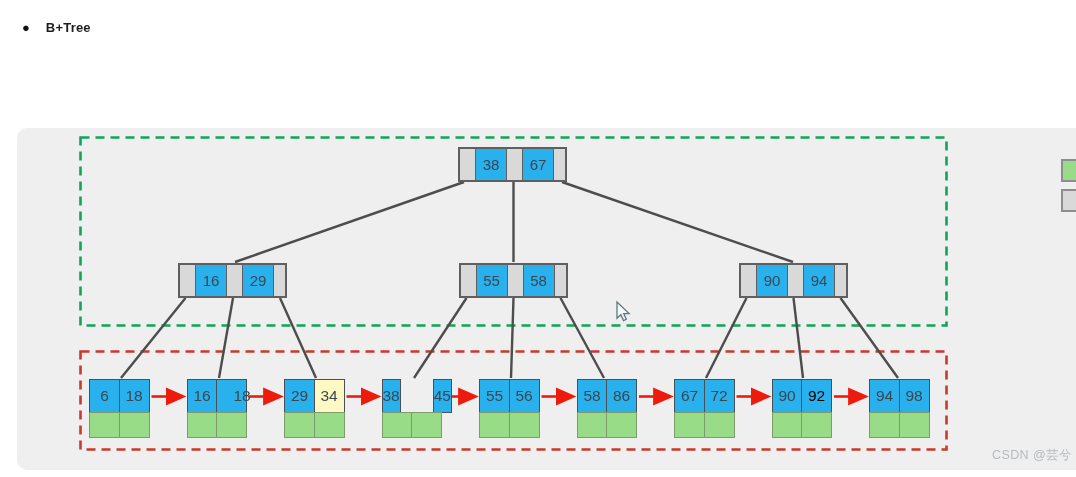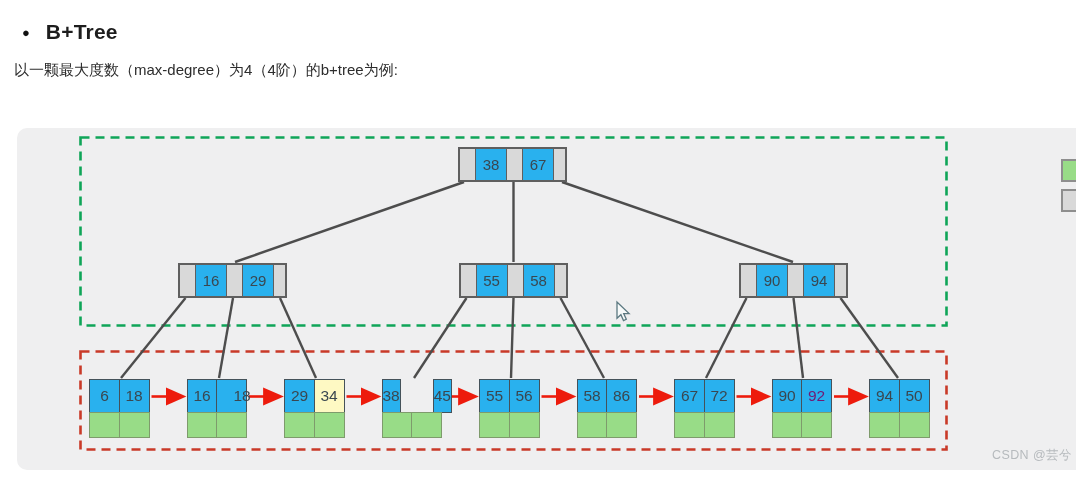--- a/index.html
+++ b/index.html
@@ -2,21 +2,21 @@
 <html><head>
 <meta charset="utf-8">
 <style>
   html,body{margin:0;padding:0;background:#fff;}
   #screen{
     position:relative;width:1076px;height:477px;overflow:hidden;background:#ffffff;
     font-family:"Liberation Sans","DejaVu Sans",sans-serif;
   }
   .header{position:absolute;left:22px;top:20px;display:flex;align-items:center;gap:16px;}
   .bullet{font-size:13px;color:#111;line-height:1;}
-  .title{font-size:21px;font-weight:600;color:#1d1d1d;letter-spacing:.2px;}
+  .title{font-size:13px;font-weight:600;color:#1d1d1d;letter-spacing:.2px;}
   .subtitle{position:absolute;left:14px;top:61px;font-size:15px;color:#2d2d2d;}
   .panel{position:absolute;left:17px;top:128px;width:1073px;height:342px;border-radius:10px;}
   #edges{position:absolute;left:0;top:0;width:1076px;height:477px;pointer-events:none;}
   .node{position:absolute;display:flex;height:35px;width:109px;box-sizing:border-box;border:2px solid #5f5f5f;}
   .node .ptr{flex:none;height:100%;}
   .node .key{
     flex:none;height:100%;box-sizing:border-box;border-left:1px solid #5f5f5f;border-right:1px solid #5f5f5f;
     display:flex;align-items:center;justify-content:center;font-size:15px;font-weight:500;
   }
   .leaf{position:absolute;width:62px;}
@@ -34,21 +34,20 @@
   .watermark{position:absolute;left:992px;top:447px;font-size:12.5px;color:#b6babd;letter-spacing:.4px;}
 </style>
 </head>
 <body>
 
 <div id="screen">
   <div class="header">
     <span class="bullet">●</span>
     <span class="title">B+Tree</span>
   </div>
-  <div class="subtitle">以一颗最大度数（max-degree）为4（4阶）的b+tree为例:</div>
 
   <div class="panel" id="panel" style="background: rgb(239, 239, 240);"></div>
 
   <svg id="edges" xmlns="http://www.w3.org/2000/svg" viewBox="0 0 1076 477">
       <defs>
         <marker id="ah" markerWidth="9" markerHeight="8" refX="6.5" refY="3.5" orient="auto">
           <path d="M0,0 L8,3.5 L0,7 Z" fill="#ed1b0c"></path>
         </marker>
       </defs>
       <rect x="80.5" y="137.5" width="866" height="188" fill="none" stroke="#0fa558" stroke-width="2.6" stroke-dasharray="9 6"></rect>
@@ -176,30 +175,30 @@
         <div class="kcell" style="background: rgb(41, 177, 238); color: rgb(58, 71, 80);">72</div>
       </div>
       <div class="drow">
         <div class="dcell" style="background: rgb(152, 220, 135);"></div>
         <div class="dcell" style="background: rgb(152, 220, 135);"></div>
       </div>
     </div>
     <div class="leaf" style="left: 771.5px; top: 379px;">
       <div class="krow">
         <div class="kcell" style="background: rgb(41, 177, 238); color: rgb(58, 71, 80);">90</div>
-        <div class="kcell" style="background: rgb(41, 177, 238); color: #701a75;">92</div>
+        <div class="kcell" style="background: rgb(41, 177, 238); color: #000000;">92</div>
       </div>
       <div class="drow">
         <div class="dcell" style="background: rgb(152, 220, 135);"></div>
         <div class="dcell" style="background: rgb(152, 220, 135);"></div>
       </div>
     </div>
     <div class="leaf" style="left: 869px; top: 379px;">
       <div class="krow">
         <div class="kcell" style="background: rgb(41, 177, 238); color: rgb(58, 71, 80);">94</div>
-        <div class="kcell" style="background: rgb(41, 177, 238); color: rgb(58, 71, 80);">50</div>
+        <div class="kcell" style="background: rgb(41, 177, 238); color: rgb(58, 71, 80);">98</div>
       </div>
       <div class="drow">
         <div class="dcell" style="background: rgb(152, 220, 135);"></div>
         <div class="dcell" style="background: rgb(152, 220, 135);"></div>
       </div>
     </div>
   </div>
 
 </body></html>

